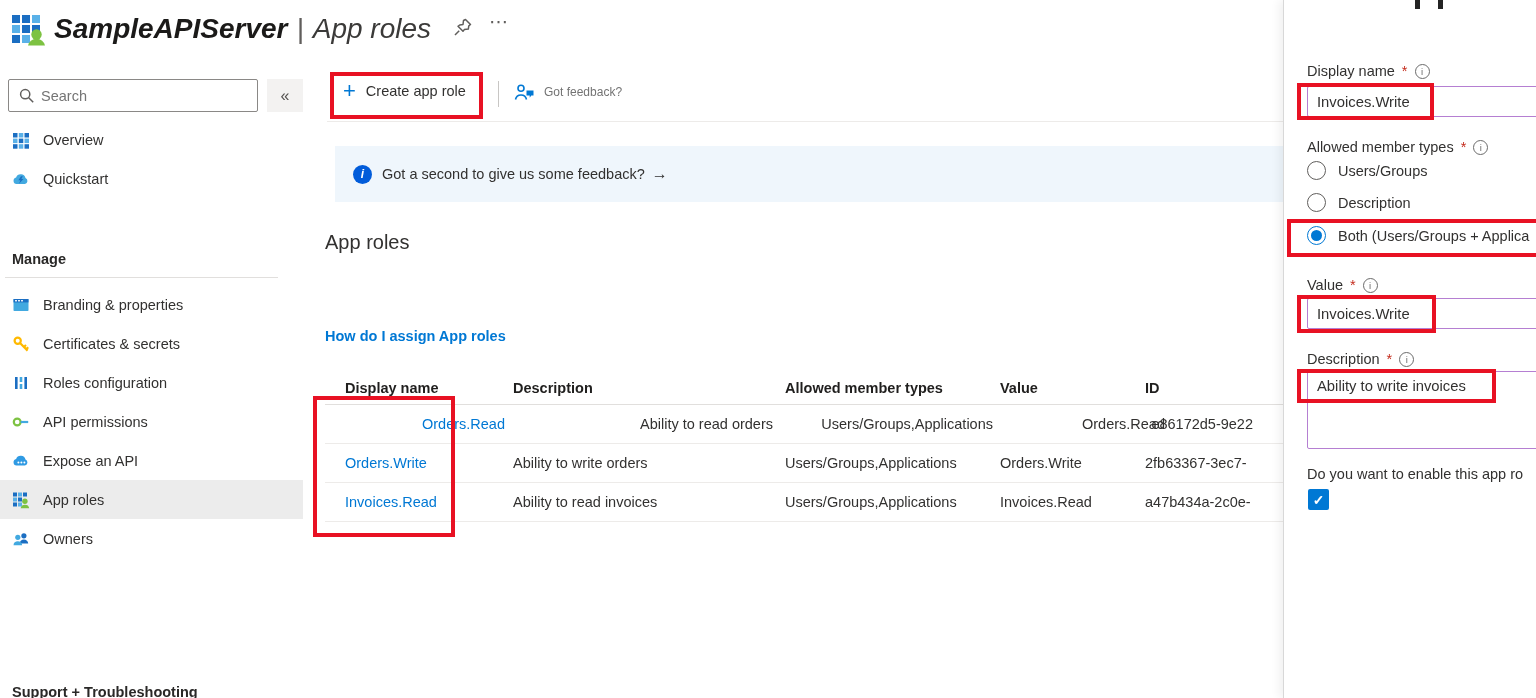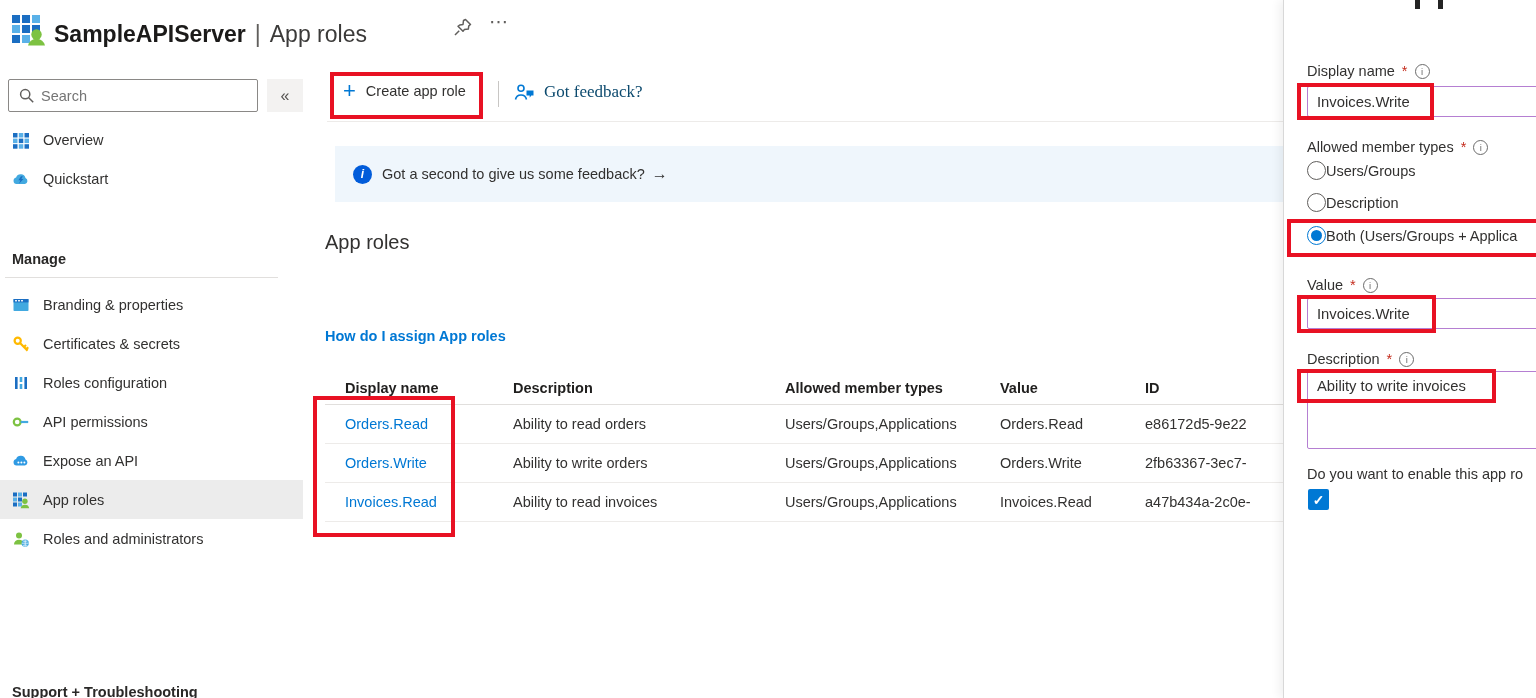--- a/index.html
+++ b/index.html
@@ -3,21 +3,21 @@
 <meta charset="utf-8">
 <style>
   * { margin:0; padding:0; box-sizing:border-box; }
   body { background:#fff; }
   .screen { position:relative; width:1536px; height:698px; background:#fff; overflow:hidden;
             font-family:"Liberation Sans", sans-serif; color:#323130; font-size:14.5px; }
   .abs { position:absolute; }
 
   
   .hdr-icon { left:10px; top:11px; width:36px; height:36px; }
-  .hdr-title { left:54px; top:21px; font-size:23px; white-space:nowrap; }
+  .hdr-title { left:54px; top:13px; font-size:28px; white-space:nowrap;font-style:italic; }
   .hdr-title .app { font-weight:700; color:#1b1a19; }
   .hdr-title .sep { color:#605e5c; margin:0 9px; font-weight:300; }
   .hdr-title .page { color:#3b3a39; font-weight:400; }
   .pin { left:452px; top:16px; width:22px; height:22px; cursor:pointer; }
   .more { left:489px; top:10px; font-size:19px; color:#605e5c; letter-spacing:2px; cursor:pointer; }
 
   
   .searchbox { left:8px; top:79px; width:250px; height:33px; border:1px solid #8a8886; border-radius:2px; background:#fff; }
   .searchbox svg { position:absolute; left:9px; top:7px; }
   .searchbox input { position:absolute; left:32px; top:0; width:210px; height:31px; border:0; outline:none;
@@ -30,21 +30,21 @@
   .nav-item.sel { background:#ececec; }
   .sec-head { left:12px; font-weight:700; color:#292827; }
   .sec-divider { left:5px; top:277px; width:273px; height:1px; background:#e1dfdd; }
 
   
   .create-btn { left:343px; top:81px; display:flex; align-items:center; gap:10px; cursor:pointer; background:none; border:0;
                 font-family:"Liberation Sans",sans-serif; font-size:14.5px; color:#323130; }
   .create-btn .plus { color:#0078d4; font-size:22px; font-weight:400; line-height:20px; }
   .vdiv { left:498px; top:81px; width:1px; height:26px; background:#c8c6c4; }
   .fb-btn { left:513px; top:81px; display:flex; align-items:center; gap:9px; cursor:pointer; background:none; border:0;
-            font-family:Liberation Serif, serif; font-size:17px; color:#0c4a6e; }
+            font-family:Liberation Sans, sans-serif; font-size:12px; color:#737373; }
   .toolbar-rule { left:327px; top:121px; width:956px; height:1px; background:#edebe9; }
 
   
   .banner { left:335px; top:146px; width:948px; height:56px; background:#eff6fc; display:flex; align-items:center; padding-left:18px; }
   .info-badge { width:19px; height:19px; border-radius:50%; background:#015cda; color:#fff; font-size:12px; font-weight:700;
                 font-style:italic; display:flex; align-items:center; justify-content:center; margin-right:10px; flex:0 0 19px; }
   .banner .txt { color:#323130; cursor:pointer; }
   .banner .arr { margin-left:7px; font-size:16px; cursor:pointer; }
 
   
@@ -67,21 +67,21 @@
   .panel .abs { position:absolute; }
   .mark { top:0; width:5px; height:9px; background:#242424; }
   .flabel { left:23px; display:flex; align-items:center; gap:7px; color:#323130; white-space:nowrap; }
   .req { color:#c42b1c; }
   .info-o { width:15px; height:15px; border:1px solid #6b6b6b; border-radius:50%; color:#6b6b6b; font-size:9.5px;
             display:inline-flex; align-items:center; justify-content:center; cursor:pointer; }
   .ptext { left:23px; width:242px; height:31px; border:1px solid #b57fd2; border-radius:2px; padding:0 9px;
            font-family:"Liberation Sans",sans-serif; font-size:14.8px; color:#323130; outline:none; }
   .ptextarea { left:23px; width:242px; height:78px; border:1px solid #b57fd2; border-radius:2px; padding:6px 9px;
                font-family:"Liberation Sans",sans-serif; font-size:14.8px; color:#323130; outline:none; resize:none; }
-  .radio-row { left:23px; display:flex; align-items:center; cursor:pointer; white-space:nowrap; }
+  .radio-row { left:23px; display:flex; align-items:center; gap:12px; cursor:pointer; white-space:nowrap; }
   .rdot { width:19px; height:19px; border:1px solid #605e5c; border-radius:50%; background:#fff; flex:0 0 19px;
           display:flex; align-items:center; justify-content:center; }
   .radio-row.on .rdot { border-color:#0078d4; }
   .radio-row.on .rdot::after { content:""; width:11px; height:11px; border-radius:50%; background:#0078d4; }
   .question { left:23px; top:466px; width:320px; white-space:nowrap; color:#323130; }
   .checkbox { left:24px; top:489px; width:21px; height:21px; background:#0078d4; border-radius:2px; color:#fff;
               font-size:14px; font-weight:700; display:flex; align-items:center; justify-content:center; cursor:pointer; }
 </style>
 </head>
 <body>
@@ -205,26 +205,26 @@
         <rect x="1" y="11.5" width="4" height="4"></rect>
             <rect x="6" y="11.5" width="4" height="4" fill="#5ab1e8"></rect>
           </g>
         <circle cx="12.9" cy="10.3" r="2.7" fill="#7dc242"></circle>
         <path d="M8.7 17.2 a4.3 4 0 0 1 8.5 0 z" fill="#7dc242"></path>
       </svg>
       <span>App roles</span>
     </div>
     <div class="nav-item">
       <svg class="nico" viewBox="0 0 18 18">
-        <circle cx="7" cy="5.4" r="3" fill="#7dc242"></circle>
-          <path d="M2 14.4 a5 4.7 0 0 1 10 0z" fill="#7dc242"></path>
-        <circle cx="13.2" cy="13.2" r="3.6" fill="#42a9e0"></circle>
-        <path d="M9.7 13.2 h7 M13.2 9.7 v7 M11 11 a7 7 0 0 0 4.4 0 M11 15.4 a7 7 0 0 1 4.4 0" stroke="#fff" stroke-width="0.7" fill="none"></path>
-      </svg>
-      <span>Roles and administrators</span>
+        <circle cx="11.9" cy="5.8" r="2.6" fill="#1b6ec2"></circle>
+          <path d="M7.6 13.6 a4.3 4 0 0 1 8.6 0z" fill="#1b6ec2"></path>
+        <circle cx="5.8" cy="7.3" r="2.6" fill="#42a9e0"></circle>
+          <path d="M1.5 15.2 a4.3 4 0 0 1 8.6 0z" fill="#42a9e0"></path>
+      </svg>
+      <span>Owners</span>
     </div>
   </div>
 
   <div class="abs sec-head" style="top:684px;">Support + Troubleshooting</div>
 
   <button class="abs create-btn">
     <span class="plus">+</span>
     <span>Create app role</span>
   </button>
   <div class="abs vdiv"></div>
@@ -249,21 +249,21 @@
   <div class="abs page-title">App roles</div>
   <a class="abs assign-link">How do I assign App roles</a>
 
   <div class="abs thead">
     <span class="cell c1">Display name</span>
     <span class="cell c2">Description</span>
     <span class="cell c3">Allowed member types</span>
     <span class="cell c4">Value</span>
     <span class="cell c5">ID</span>
   </div>
-  <div class="abs trow" style="top:405px;">
+  <div class="abs trow" style="top:405px;text-align:right;">
     <span class="cell c1 rolelink">Orders.Read</span>
     <span class="cell c2">Ability to read orders</span>
     <span class="cell c3">Users/Groups,Applications</span>
     <span class="cell c4">Orders.Read</span>
     <span class="cell c5">e86172d5-9e22</span>
   </div>
   <div class="abs trow" style="top:444px;">
     <span class="cell c1 rolelink">Orders.Write</span>
     <span class="cell c2">Ability to write orders</span>
     <span class="cell c3">Users/Groups,Applications</span>

